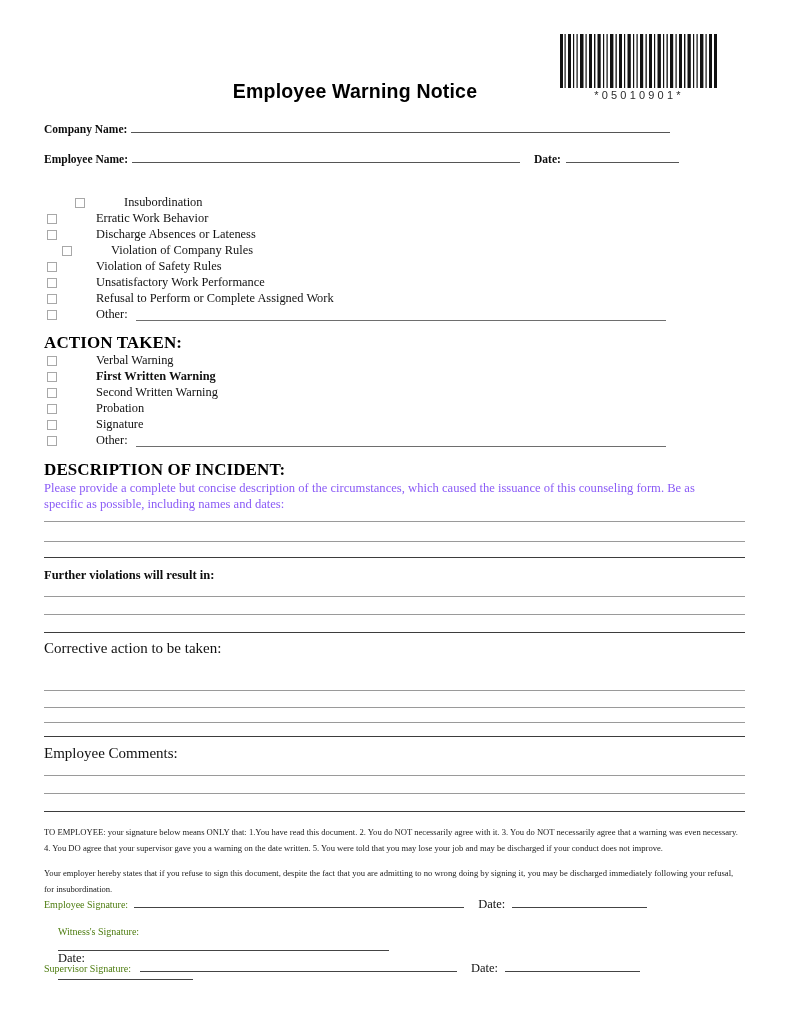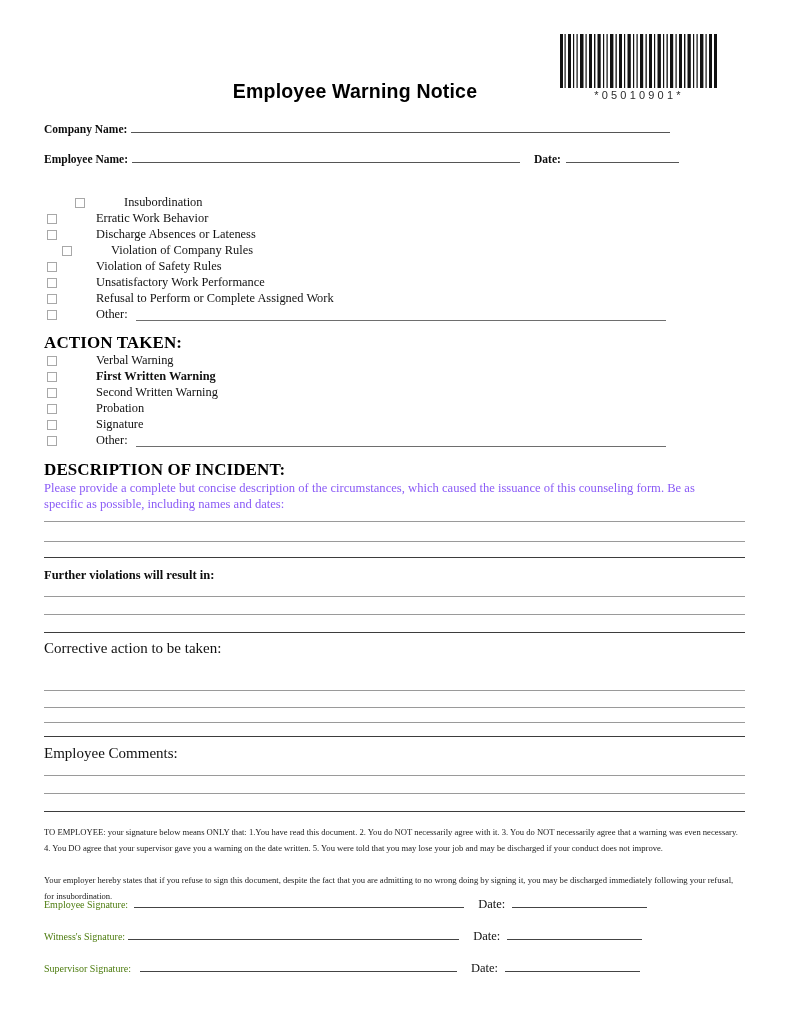--- a/index.html
+++ b/index.html
@@ -320,31 +320,31 @@
   <hr class="rule thick" style="left:44px; top:736px; width:701px;">
 
   <div class="sub-head-plain" style="left:44px; top:745px;">Employee Comments:</div>
 
   <hr class="rule light" style="left:44px; top:775px; width:701px;">
   <hr class="rule light" style="left:44px; top:793px; width:701px;">
   <hr class="rule thick" style="left:44px; top:811px; width:701px;">
 
   <div class="fineprint" style="left:44px; top:824px; width:701px;">
     <p>TO EMPLOYEE: your signature below means ONLY that: 1.You have read this document. 2. You do NOT necessarily agree with it. 3. You do NOT necessarily agree that a warning was even necessary. 4. You DO agree that your supervisor gave you a warning on the date written. 5. You were told that you may lose your job and may be discharged if your conduct does not improve.</p>
-    <p style="margin-top:16px;">Your employer hereby states that if you refuse to sign this document, despite the fact that you are admitting to no wrong doing by signing it, you may be discharged immediately following your refusal, for insubordination.</p>
+    <p style="margin-top:9px;">Your employer hereby states that if you refuse to sign this document, despite the fact that you are admitting to no wrong doing by signing it, you may be discharged immediately following your refusal, for insubordination.</p>
   </div>
 
   <div class="sig-row" style="left:44px; top:894px;">
     <span class="sig-label">Employee Signature:</span>
     <span class="sig-line" style="width:330px; margin-left:6px;"></span>
     <span class="date-label" style="margin-left:14px;">Date:</span>
     <span class="sig-line" style="width:135px; margin-left:7px;"></span>
   </div>
 
-  <div class="sig-row" style="left:44px; top:926px;">
+  <div class="sig-row" style="left:44px; top:926px;flex-direction:column;">
     <span class="sig-label">Witness's Signature:</span>
     <span class="sig-line" style="width:331px; margin-left:3px;"></span>
     <span class="date-label" style="margin-left:14px;">Date:</span>
     <span class="sig-line" style="width:135px; margin-left:7px;"></span>
   </div>
 
   <div class="sig-row" style="left:44px; top:958px;">
     <span class="sig-label">Supervisor Signature:</span>
     <span class="sig-line" style="width:317px; margin-left:9px;"></span>
     <span class="date-label" style="margin-left:14px;">Date:</span>

